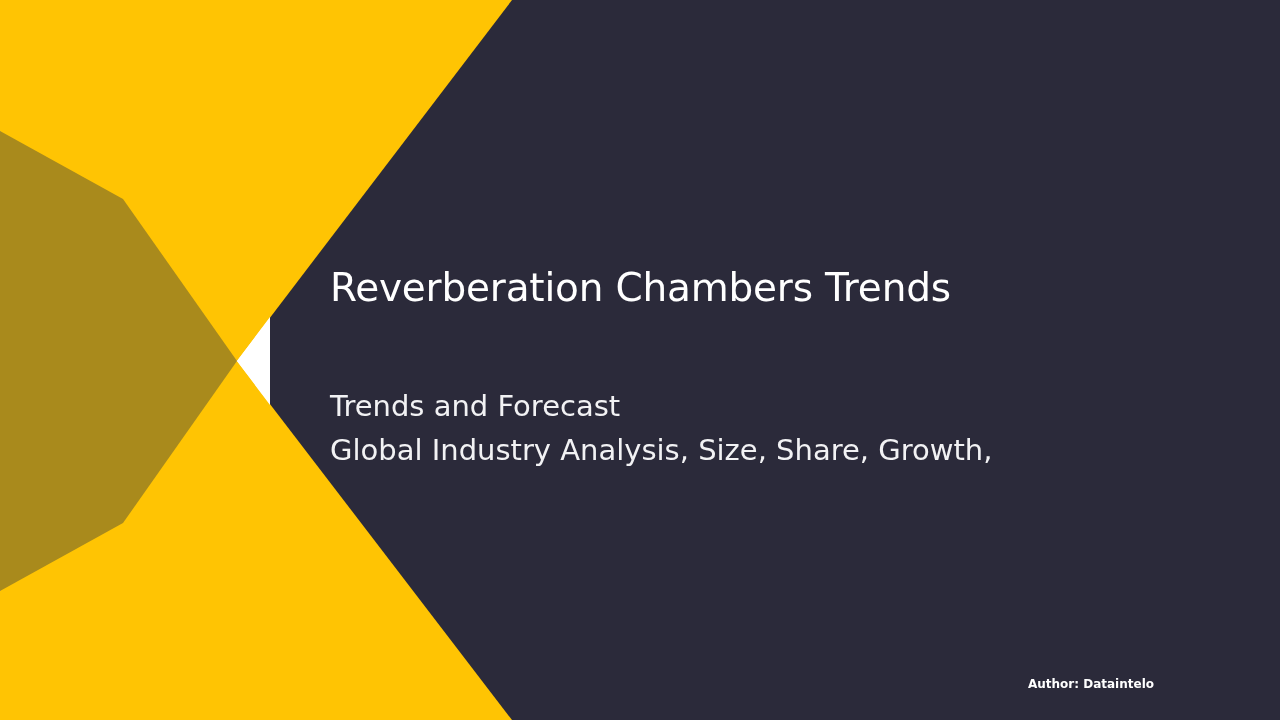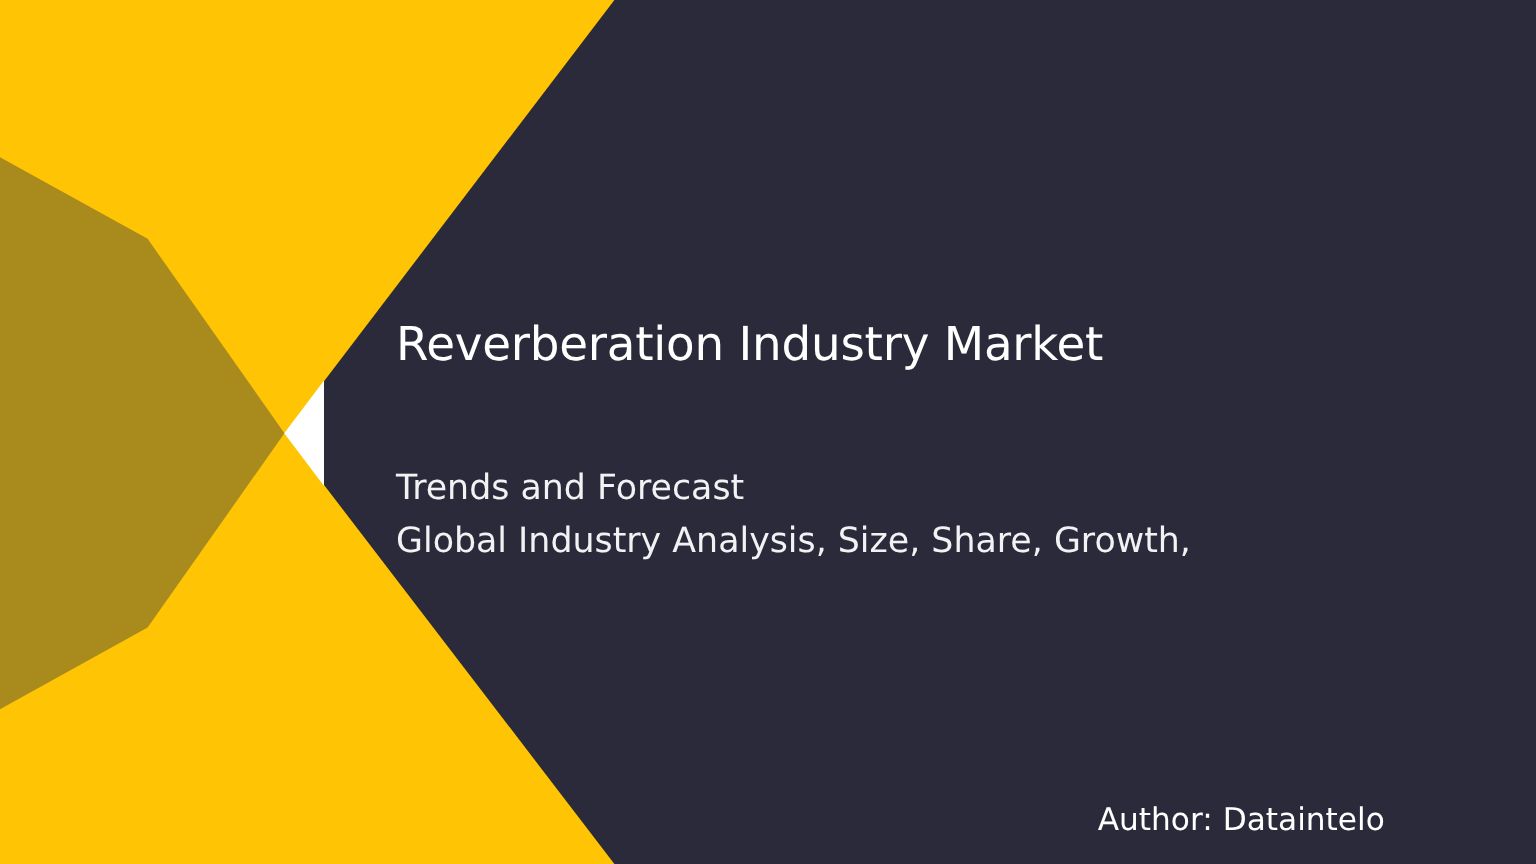--- a/index.html
+++ b/index.html
@@ -63,22 +63,22 @@
     font-weight: 400;
     line-height: 44px;
     color: #f2f2f4;
   }
 
   .slide-author {
     position: absolute;
     right: 126px;
     top: 671px;
     margin: 0;
-    font-size: 26px;
-    font-weight: 400;
+    font-size: 12px;
+    font-weight: 700;
     line-height: 26px;
     color: #ffffff;
     white-space: nowrap;
   }
 </style>
 </head>
 <body>
 
 <div id="slide">
 
@@ -95,21 +95,21 @@
     <polygon points="237,361 512,720 271,720 0,720 0,591" fill="#ffc403"></polygon>
 
     <polygon points="0,131 123,199 237,361 123,523 0,591" fill="#a98a1c"></polygon>
 
     <polygon points="237,361 270,317 270,405" fill="#ffffff"></polygon>
 
   </svg>
 
   <div id="content">
 
-    <h1 class="slide-title">Reverberation Industry Market</h1>
+    <h1 class="slide-title">Reverberation Chambers Trends</h1>
 
     <div class="slide-subtitle">
       <div>Trends and Forecast</div>
       <div>Global Industry Analysis, Size, Share, Growth,</div>
     </div>
 
     <div class="slide-author">Author: Dataintelo</div>
 
   </div>
 

